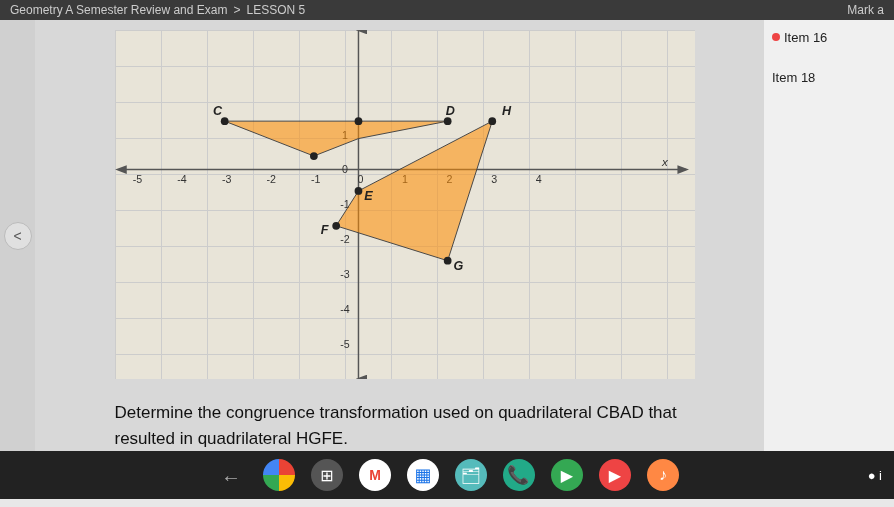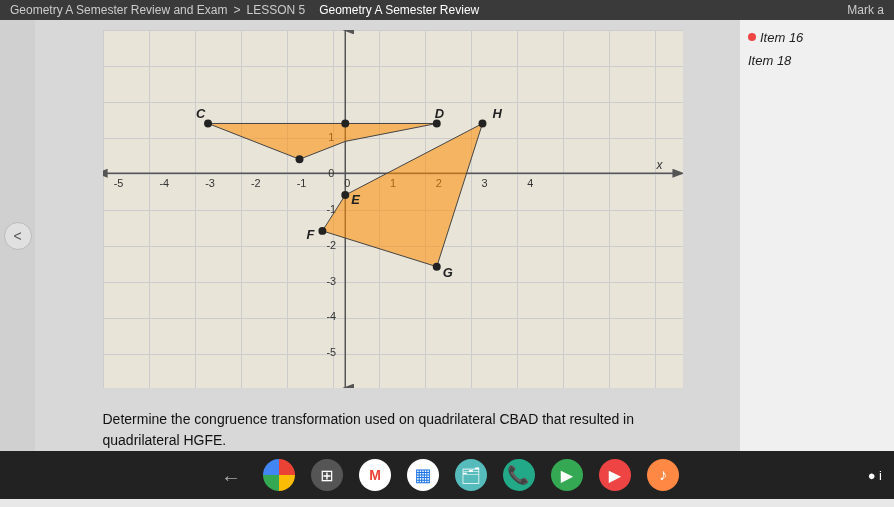--- a/index.html
+++ b/index.html
@@ -84,35 +84,34 @@
     
     .graph-svg {
       position: absolute;
       top: 0; left: 0;
       width: 100%;
       height: 100%;
     }
 
     .question-text {
       margin-top: 21px;
-      font-size: 14px;
+      font-size: 17px;
       color: #111;
       max-width: 580px;
       line-height: 1.5;
     }
 
     
     .right-panel {
-      width: 154px;
+      width: 130px;
       background: #f0f0f0;
       padding: 10px 8px;
       display: flex;
       flex-direction: column;
-      gap: 8px;
-      font-style: italic;
+      gap: 25px;
     }
 
     .item-entry {
       display: flex;
       align-items: flex-start;
       gap: 4px;
       font-size: 13px;
       color: #222;
     }
     .item-dot {
@@ -167,21 +166,20 @@
     }
   </style>
 </head>
 <body>
 
 <div class="top-bar">
   <div class="top-bar-breadcrumb">
     <span>Geometry A Semester Review and Exam</span>
     <span>&gt;</span>
     <span>LESSON 5</span>
-    <span style="color:white; margin-left:8px;">Geometry A Semester Review</span>
   </div>
   <span>Mark a</span>
 </div>
 
 <div class="main-content">
 
   <div class="left-nav">
     <div class="nav-circle">
       <span>&lt;</span>
     </div>

